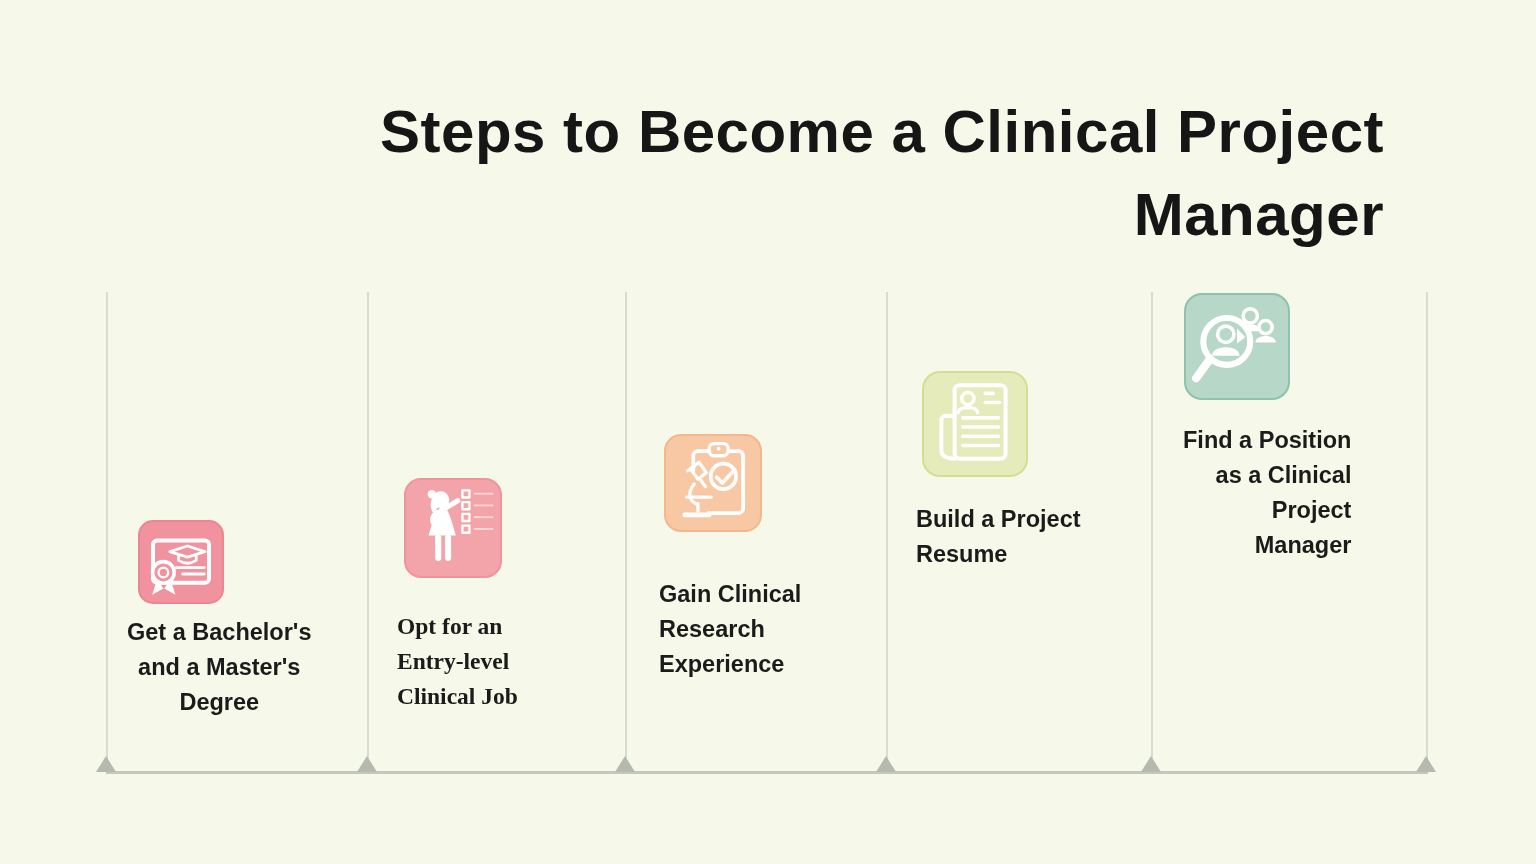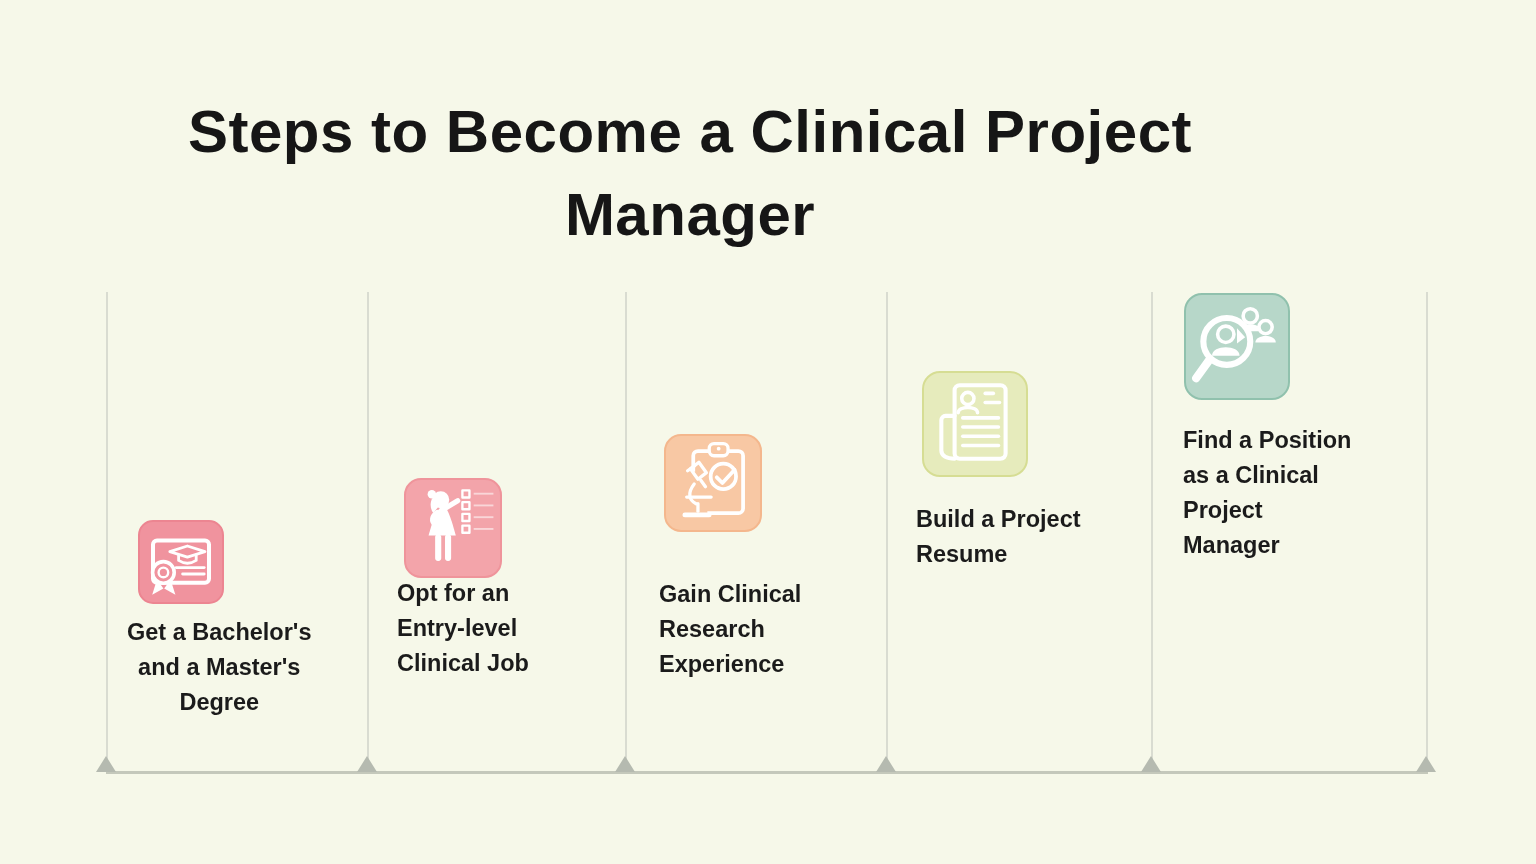--- a/index.html
+++ b/index.html
@@ -11,24 +11,24 @@
   }
   .stage {
     position: relative;
     width: 1536px;
     height: 864px;
     overflow: hidden;
     background: #f6f8e9;
   }
   .title {
     position: absolute;
-    left: 4px;
+    left: 12px;
     top: 90px;
     width: 1372px;
-    text-align: center;
+    text-align: right;
     font-size: 60px;
     line-height: 83px;
     font-weight: 700;
     letter-spacing: 0.5px;
     color: #161616;
     white-space: pre-line;
   }
   .col-line {
     position: absolute;
     top: 292px;
@@ -79,27 +79,27 @@
     position: absolute;
     font-size: 23.5px;
     line-height: 35px;
     font-weight: 700;
     color: #1b1b1b;
     white-space: pre-line;
   }
   .s1 .icon-box { left: 138px; top: 520px; width: 86px; height: 84px; border-radius: 15px; }
   .s1 .step-label { left: 127px; top: 615px; text-align: center; }
   .s2 .icon-box { left: 404px; top: 478px; width: 98px; height: 100px; border-radius: 17px; }
-  .s2 .step-label { left: 397px; top: 576px; }
+  .s2 .step-label { left: 397px; top: 609px; font-family: Liberation Serif, serif; }
   .s3 .icon-box { left: 664px; top: 434px; width: 98px; height: 98px; border-radius: 17px; }
   .s3 .step-label { left: 659px; top: 555px; margin-top: 22px; }
   .s4 .icon-box { left: 922px; top: 371px; width: 106px; height: 106px; border-radius: 18px; }
   .s4 .step-label { left: 916px; top: 502px; }
   .s5 .icon-box { left: 1184px; top: 293px; width: 106px; height: 107px; border-radius: 18px; }
-  .s5 .step-label { left: 1183px; top: 423px; }
+  .s5 .step-label { left: 1183px; top: 423px; text-align: right; }
   .wht { stroke: #ffffff; fill: none; stroke-linecap: round; stroke-linejoin: round; }
   .whf { fill: #ffffff; stroke: none; }
 </style>
 </head>
 <body>
 
 <div class="stage" style="background-color: rgb(246, 248, 233);">
 
   <div class="title" style="color: rgb(22, 22, 22);">Steps to Become a Clinical Project
 Manager</div>

